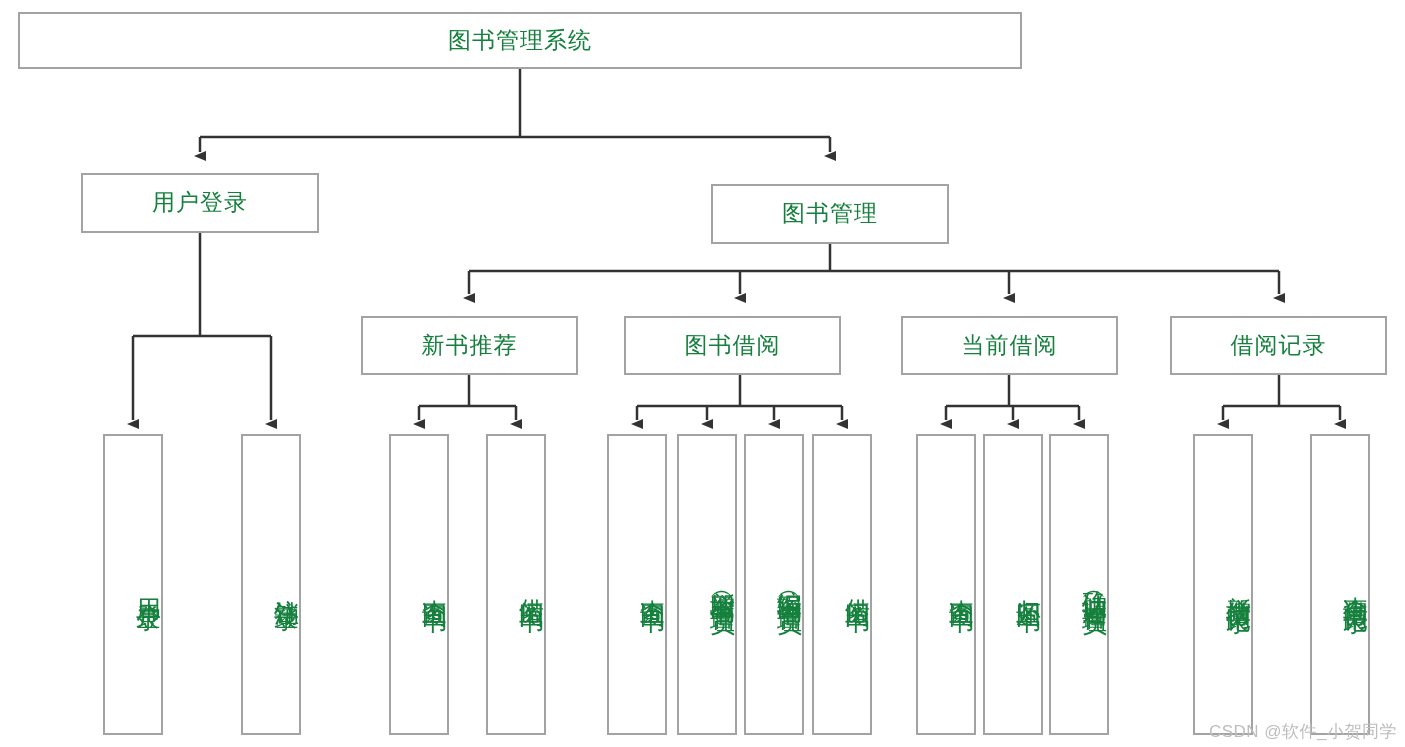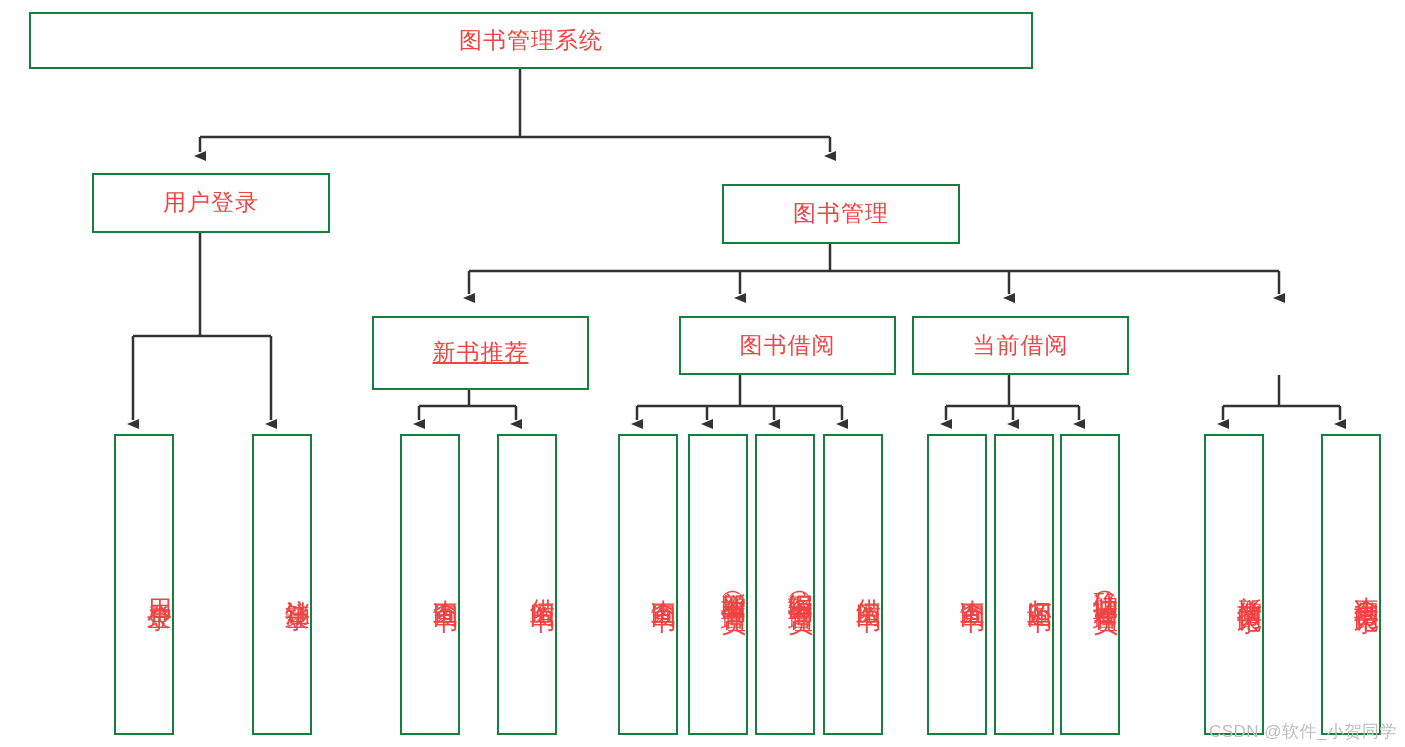--- a/index.html
+++ b/index.html
@@ -21,27 +21,26 @@
     position: absolute;
     left: 0;
     top: 0;
     width: 1405px;
     height: 747px;
     pointer-events: none;
   }
   .node {
     position: absolute;
     box-sizing: border-box;
-    border: 2px solid #15803d;
+    border: 2px solid #a3a3a3;
     background: #ffffff;
     display: flex;
     align-items: center;
     justify-content: center;
-    color: #ef4444;
-    margin-left: 11px;
+    color: #15803d;
   }
   .node.horiz {
     font-size: 23px;
     letter-spacing: 1px;
     line-height: 1.2;
   }
   .node.vert {
     writing-mode: vertical-rl;
     text-orientation: upright;
     font-size: 25px;
@@ -123,23 +122,24 @@
       <path d="M1223,406 L1223,420" marker-end="url(#arrow)"></path>
       <path d="M1340,406 L1340,420" marker-end="url(#arrow)"></path>
     </g>
   </svg>
 
   <div class="node horiz" style="left:18px; top:12px; width:1004px; height:57px;">图书管理系统</div>
 
   <div class="node horiz" style="left:81px; top:173px; width:238px; height:60px;">用户登录</div>
   <div class="node horiz" style="left:711px; top:184px; width:238px; height:60px;">图书管理</div>
 
-  <div class="node horiz" style="left:361px; top:316px; width:217px; height:74px;text-decoration:underline;">新书推荐</div>
-  <div class="node horiz" style="left:668px; top:316px; width:217px; height:59px;">图书借阅</div>
+  <div class="node horiz" style="left:361px; top:316px; width:217px; height:59px;">新书推荐</div>
+  <div class="node horiz" style="left:624px; top:316px; width:217px; height:59px;">图书借阅</div>
   <div class="node horiz" style="left:901px; top:316px; width:217px; height:59px;">当前借阅</div>
+  <div class="node horiz" style="left:1170px; top:316px; width:217px; height:59px;">借阅记录</div>
 
   <div class="node vert" style="left:103px; top:434px; width:60px; height:301px;">
     <span class="vtext">用户登录</span>
   </div>
   <div class="node vert" style="left:241px; top:434px; width:60px; height:301px;">
     <span class="vtext">注销登录</span>
   </div>
 
   <div class="node vert" style="left:389px; top:434px; width:60px; height:301px;">
     <span class="vtext">查询图书</span>

